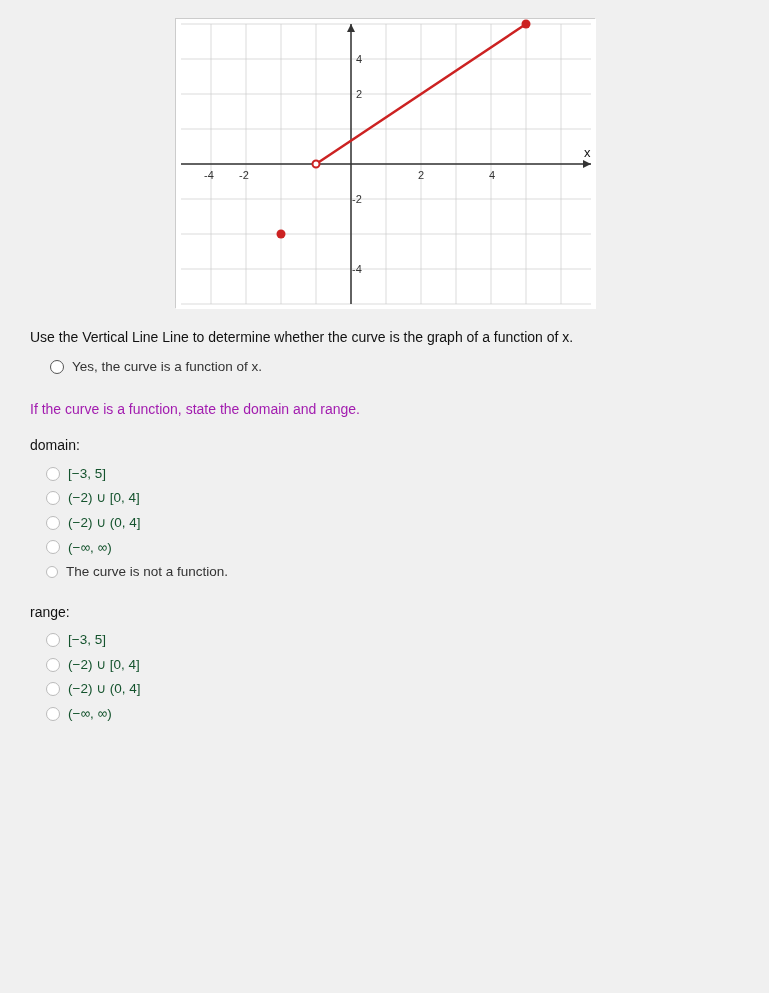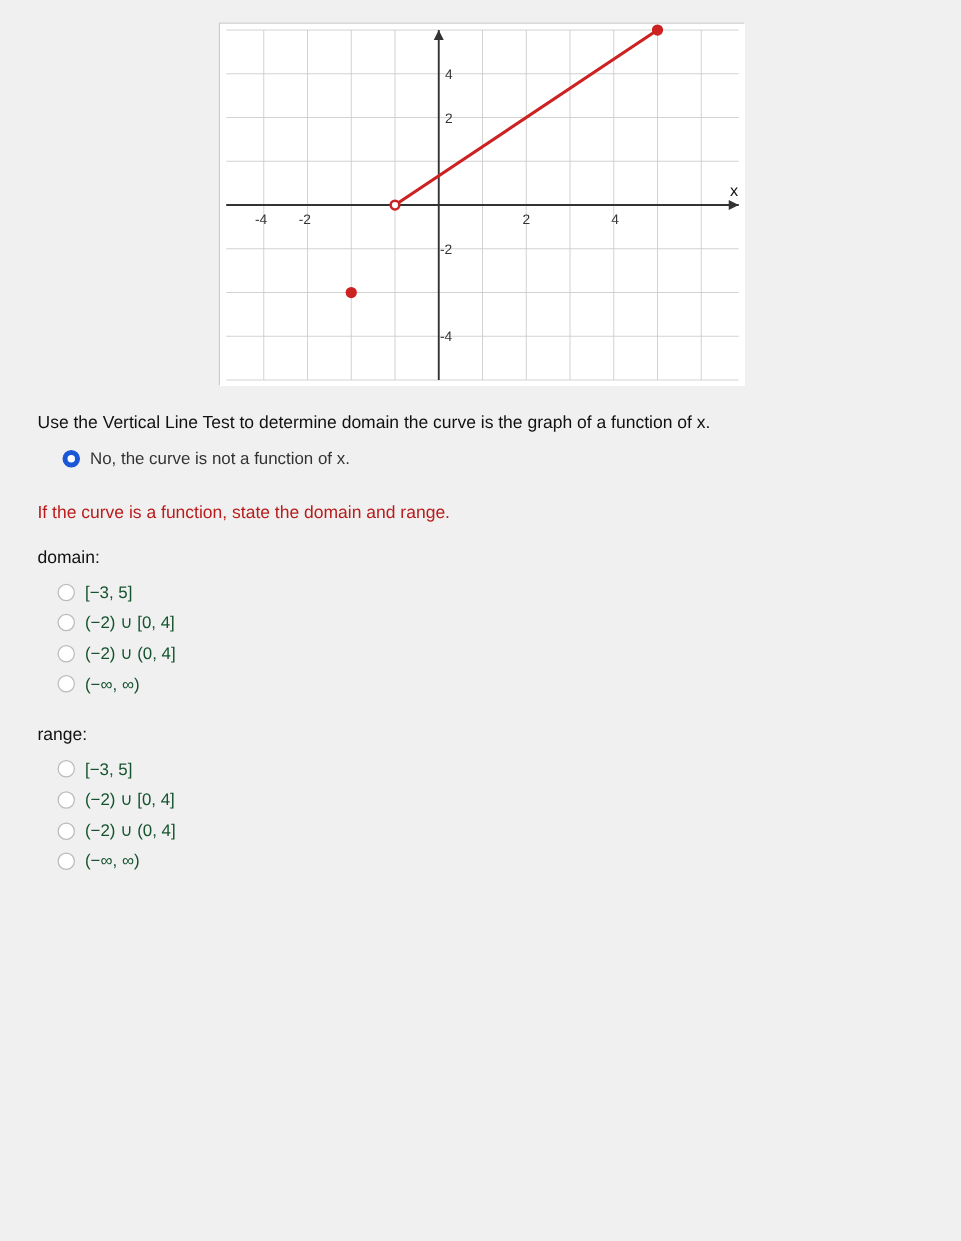--- a/index.html
+++ b/index.html
@@ -97,21 +97,21 @@
       color: #14532d;
     }
     .option-row {
       display: flex;
       align-items: center;
       margin-left: 16px;
       margin-bottom: 3px;
     }
     .if-curve-text {
       font-size: 14px;
-      color: #b91c1c;
+      color: #a21caf;
       margin-bottom: 2px;
       margin-top: 20px;
     }
   </style>
 </head>
 <body>
 
 <div class="page">
 
   <div class="graph-container">
@@ -168,27 +168,27 @@
 
         <circle cx="350" cy="5" r="4.5" fill="#cc2222"></circle>
 
         <circle cx="105" cy="215" r="4.5" fill="#cc2222"></circle>
 
       </svg>
     </div>
   </div>
 
   <div class="question-block">
-    <div class="question-text">Use the Vertical Line Test to determine domain the curve is the graph of a function of x.</div>
-
+    <div class="question-text">Use the Vertical Line Line to determine whether the curve is the graph of a function of x.</div>
 
     <div class="radio-option">
-      <span class="radio-circle filled"></span>
-      <span class="option-label">No, the curve is not a function of x.</span>
-    </div>
+      <span class="radio-circle"></span>
+      <span class="option-label">Yes, the curve is a function of x.</span>
+    </div>
+
   </div>
 
   <div class="question-block">
     <div class="if-curve-text">If the curve is a function, state the domain and range.</div>
 
     <div class="domain-section">
       <div class="section-label">domain:</div>
 
       <div class="option-row">
         <span class="radio-circle" style="border-color:#bbb;"></span>
@@ -199,20 +199,24 @@
         <span class="option-label dimmed">(−2) ∪ [0, 4]</span>
       </div>
       <div class="option-row">
         <span class="radio-circle" style="border-color:#bbb;"></span>
         <span class="option-label dimmed">(−2) ∪ (0, 4]</span>
       </div>
       <div class="option-row">
         <span class="radio-circle" style="border-color:#bbb;"></span>
         <span class="option-label dimmed">(−∞, ∞)</span>
       </div>
+      <div class="option-row">
+        <span class="radio-circle" style="border-color:#bbb; width:12px; height:12px;"></span>
+        <span class="option-label">The curve is not a function.</span>
+      </div>
     </div>
 
     <div class="range-section">
       <div class="section-label">range:</div>
 
       <div class="option-row">
         <span class="radio-circle" style="border-color:#bbb;"></span>
         <span class="option-label dimmed">[−3, 5]</span>
       </div>
       <div class="option-row">

